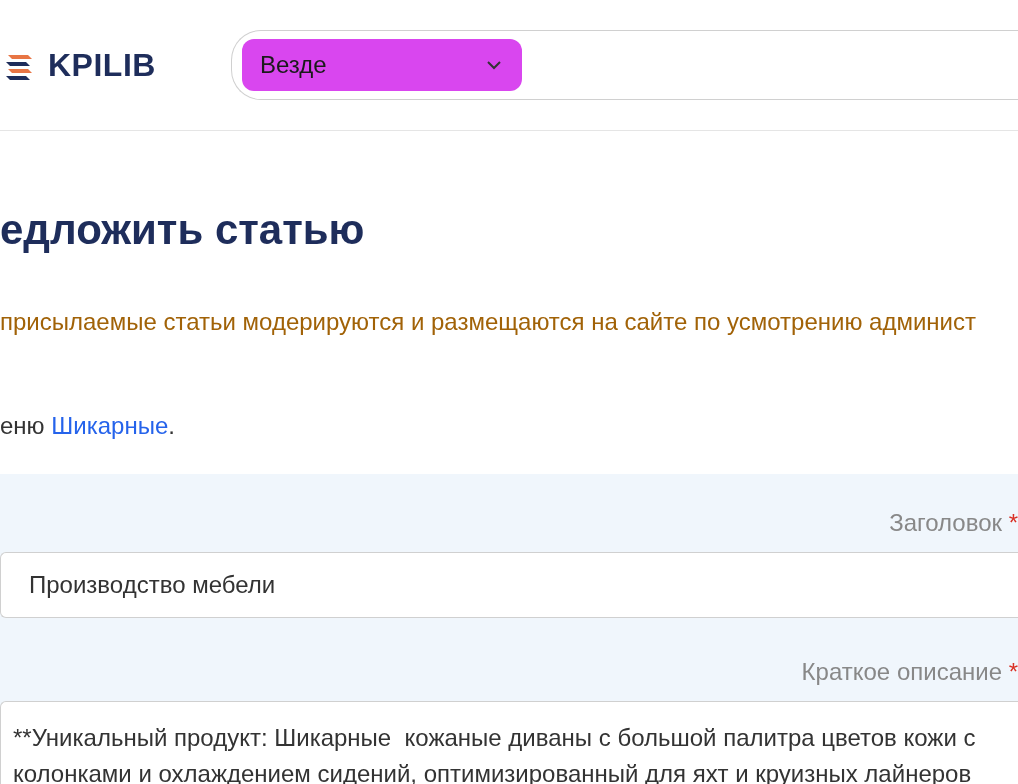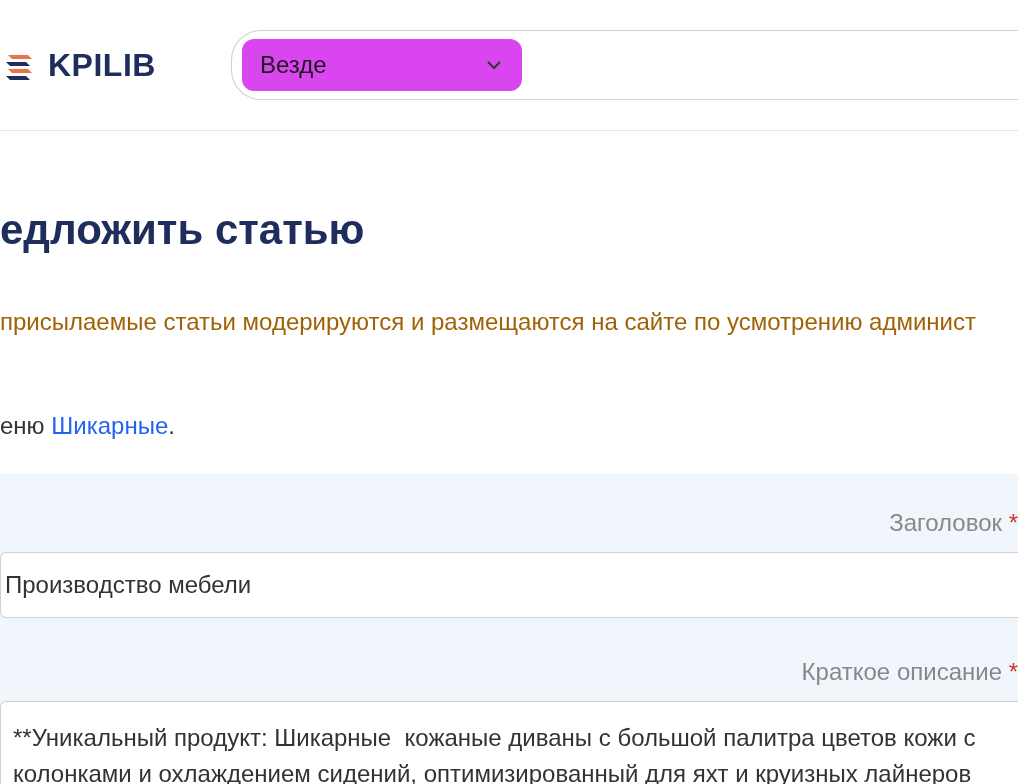--- a/index.html
+++ b/index.html
@@ -128,21 +128,21 @@
       display: block;
       text-align: right;
     }
     
     .required {
       color: #d93025;
     }
     
     .form-input {
       width: 100%;
-      padding: 18px 4px;
+      padding: 18px 28px;
       font-size: 24px;
       border: 1px solid #d0d0d0;
       border-radius: 6px;
       background: #fff;
       color: #333;
       outline: none;
       border-right: none;
       border-top-right-radius: 0;
       border-bottom-right-radius: 0;
     }

